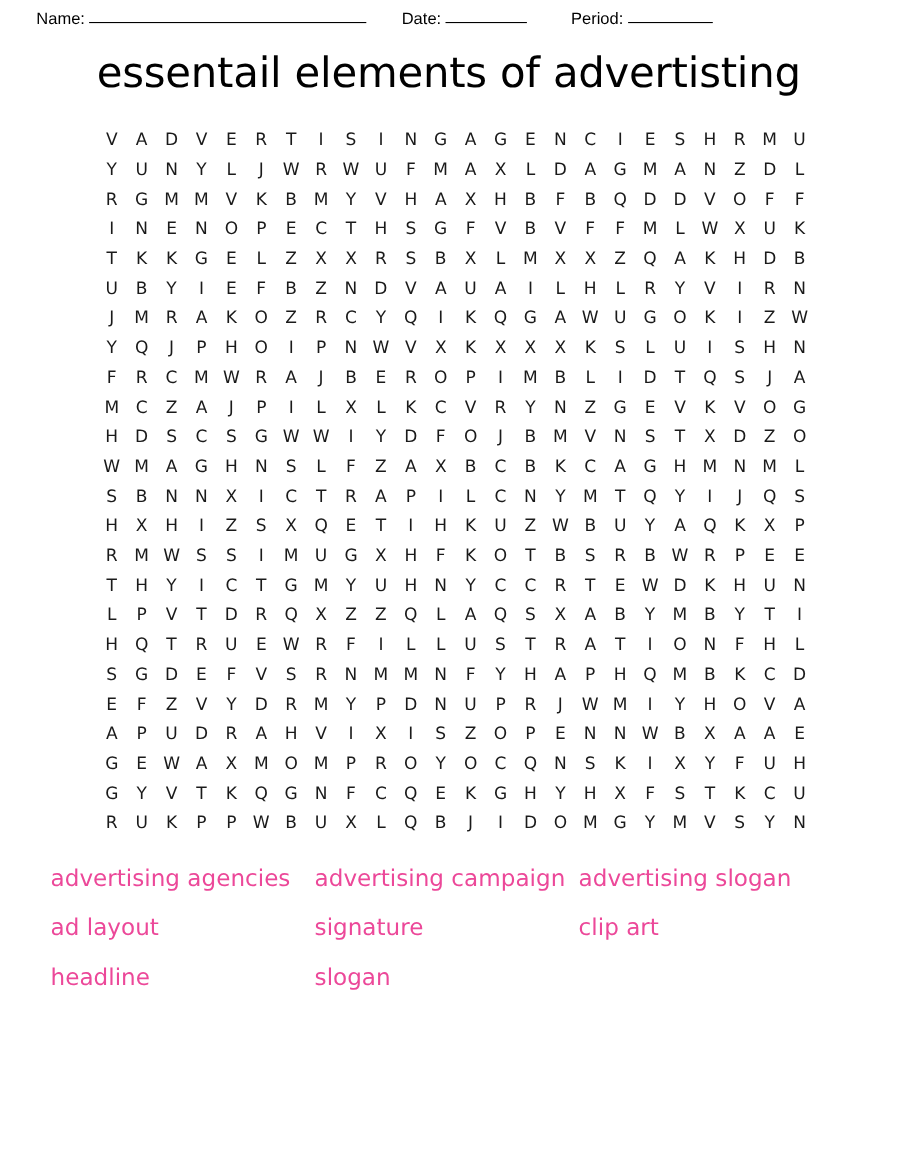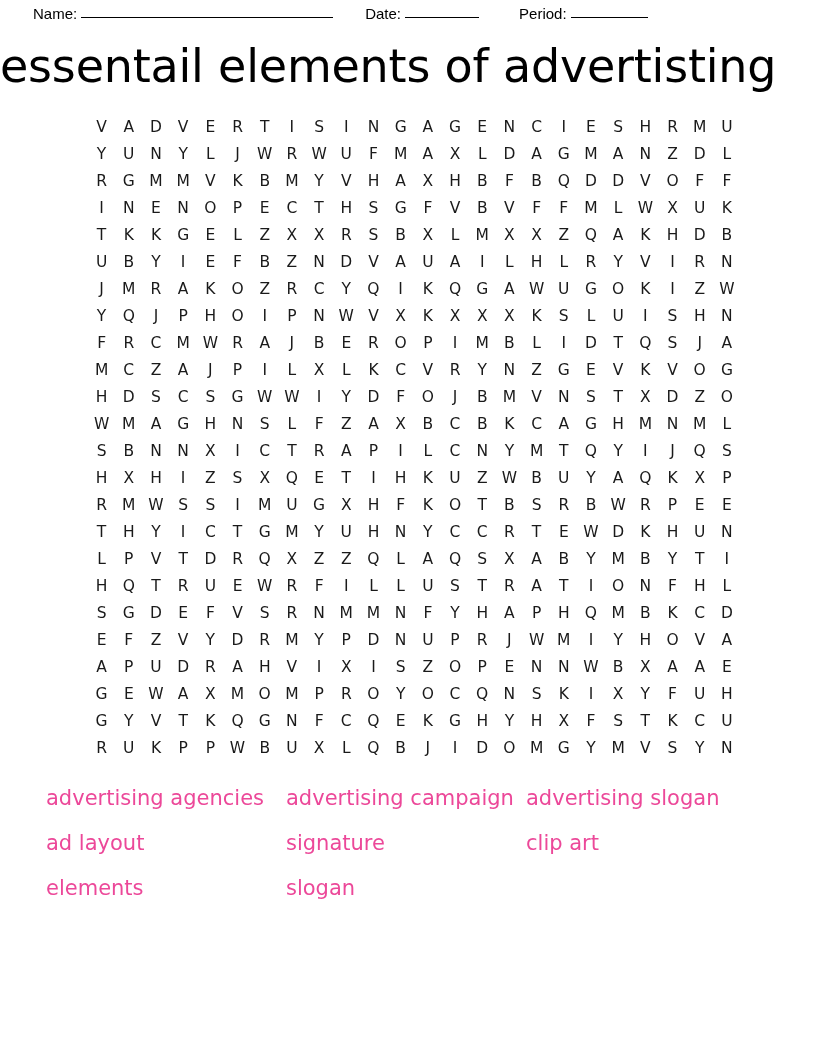--- a/index.html
+++ b/index.html
@@ -18,21 +18,21 @@
   }
 
   
   .header-row {
     position: absolute;
     top: 0px;
     left: 0px;
     width: 816px;
     height: 26px;
     display: flex;
-    align-items: center;
+    align-items: flex-end;
     font-size: 15px;
     letter-spacing: 0px;
   }
   .hdr-field {
     display: flex;
     align-items: baseline;
     white-space: nowrap;
   }
   .hdr-label { font-size: 15px; }
   .hdr-rule {
@@ -49,21 +49,22 @@
   #date-field .hdr-rule  { width: 74px; }
   #period-field { margin-left: 40px; }
   #period-field .hdr-rule { width: 77px; }
 
   
   .puzzle-title {
     position: absolute;
     top: 38px;
     left: 0;
     width: 816px;
-    font-size: 46px;
+    text-align: center;
+    font-size: 38px;
     font-family: "DejaVu Sans", sans-serif;
     font-weight: 400;
     letter-spacing: -0.2px;
     line-height: 56px;
     white-space: nowrap;
   }
 
   
   .grid {
     position: absolute;
@@ -699,17 +700,17 @@
     <div class="cell">N</div>
   </div>
 
 <div class="word-list" id="word-list">
     <div class="word">advertising agencies</div>
     <div class="word">advertising campaign</div>
     <div class="word">advertising slogan</div>
     <div class="word">ad layout</div>
     <div class="word">signature</div>
     <div class="word">clip art</div>
-    <div class="word">elements</div>
+    <div class="word">headline</div>
     <div class="word">slogan</div>
     <div class="word empty"></div>
     <div class="word empty"></div>
   </div>
 
 </body></html>

